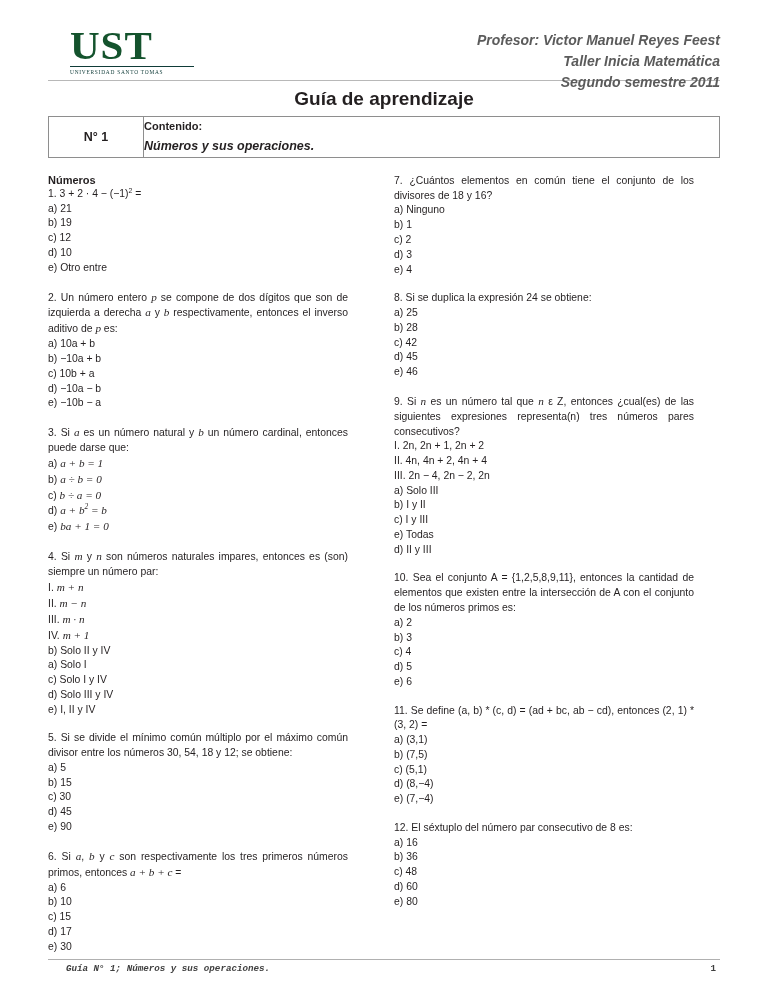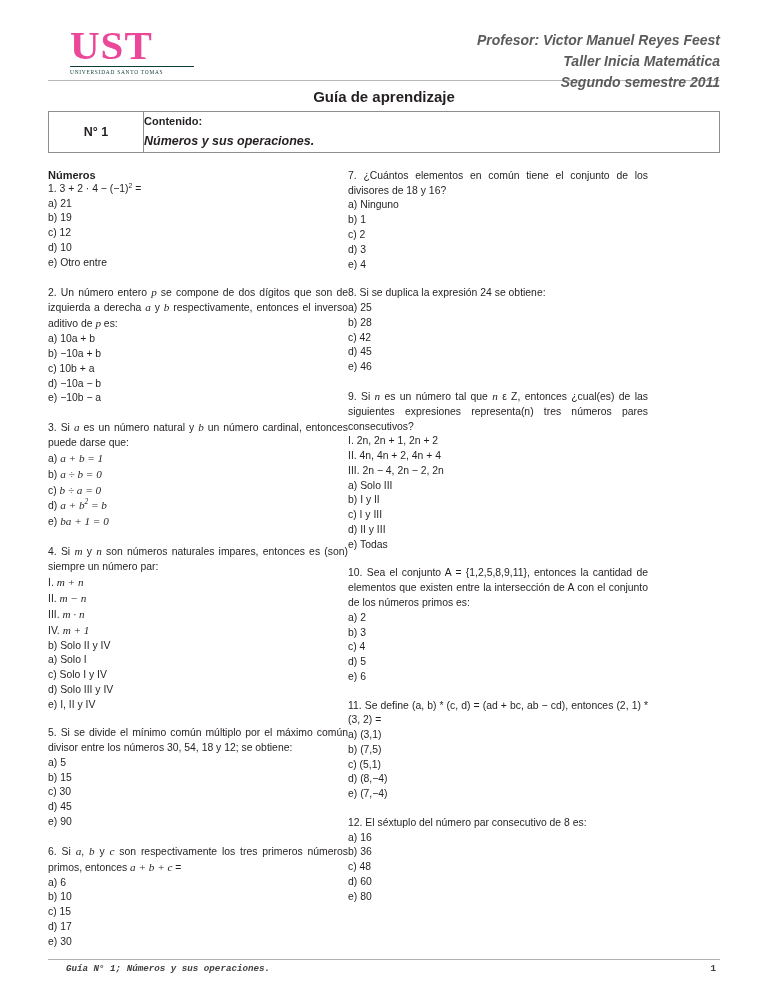--- a/index.html
+++ b/index.html
@@ -32,21 +32,21 @@
     position: absolute;
     left: 22px;
     top: 4px;
     width: 130px;
   }
   .logo-text {
     font-family: "Liberation Serif", serif;
     font-size: 41px;
     font-weight: bold;
     letter-spacing: 1px;
-    color: #ec4899;
+    color: #14532d;
     line-height: 0.95;
   }
   .logo-rule {
     width: 124px;
     height: 1.5px;
     background: #0f3b38;
     margin-top: 1px;
   }
   .logo-sub {
     font-family: "Liberation Serif", serif;
@@ -70,21 +70,21 @@
 
   .top-rule {
     border-top: 1.3px solid #b8b8b8;
     margin: 2px 0 0 0;
     height: 0;
   }
 
   
   .doc-title {
     text-align: center;
-    font-size: 15px;
+    font-size: 19px;
     font-weight: bold;
     color: #231f20;
     margin: 7px 0 6px 0;
   }
 
   
   .content-table {
     border-collapse: collapse;
     width: 100%;
     border: 1.1px solid #8e8e8e;
@@ -112,20 +112,21 @@
   .cell-body .line2 {
     font-size: 12.5px;
     font-weight: bold;
     font-style: italic;
     line-height: 1.7;
   }
 
   
   .columns {
     display: flex;
+    gap: 46px;
     margin-top: 16px;
   }
   .col {
     width: 300px;
     flex: 0 0 300px;
   }
   .section-head {
     font-size: 11px;
     font-weight: bold;
     margin-bottom: 1px;
@@ -293,22 +294,22 @@
           <div class="opt">e) 46</div>
         </div>
         <div class="q-block">
           <div class="q-stem">9. Si <i>n</i> es un número tal que <i>n</i> ε Z, entonces ¿cual(es) de las siguientes expresiones representa(n) tres números pares consecutivos?</div>
           <div class="opt">I. 2n, 2n + 1, 2n + 2</div>
           <div class="opt">II. 4n, 4n + 2, 4n + 4</div>
           <div class="opt">III. 2n − 4, 2n − 2, 2n</div>
           <div class="opt">a) Solo III</div>
           <div class="opt">b) I y II</div>
           <div class="opt">c) I y III</div>
+          <div class="opt">e) Todas</div>
           <div class="opt">d) II y III</div>
-          <div class="opt">e) Todas</div>
         </div>
         <div class="q-block">
           <div class="q-stem">10. Sea el conjunto A = {1,2,5,8,9,11}, entonces la cantidad de elementos que existen entre la intersección de A con el conjunto de los números primos es:</div>
           <div class="opt">a) 2</div>
           <div class="opt">b) 3</div>
           <div class="opt">c) 4</div>
           <div class="opt">d) 5</div>
           <div class="opt">e) 6</div>
         </div>
         <div class="q-block">

